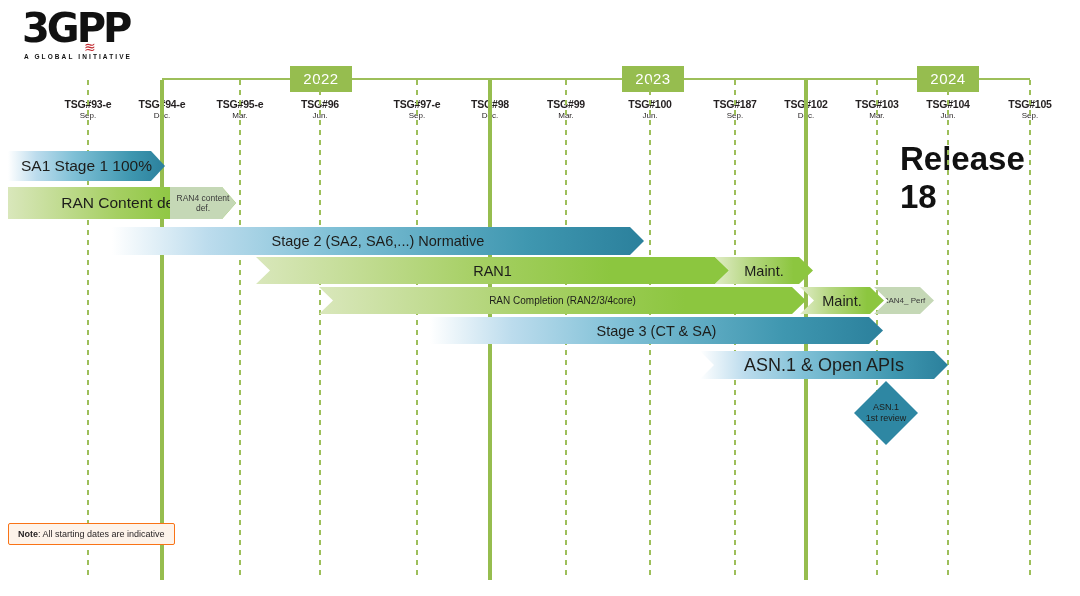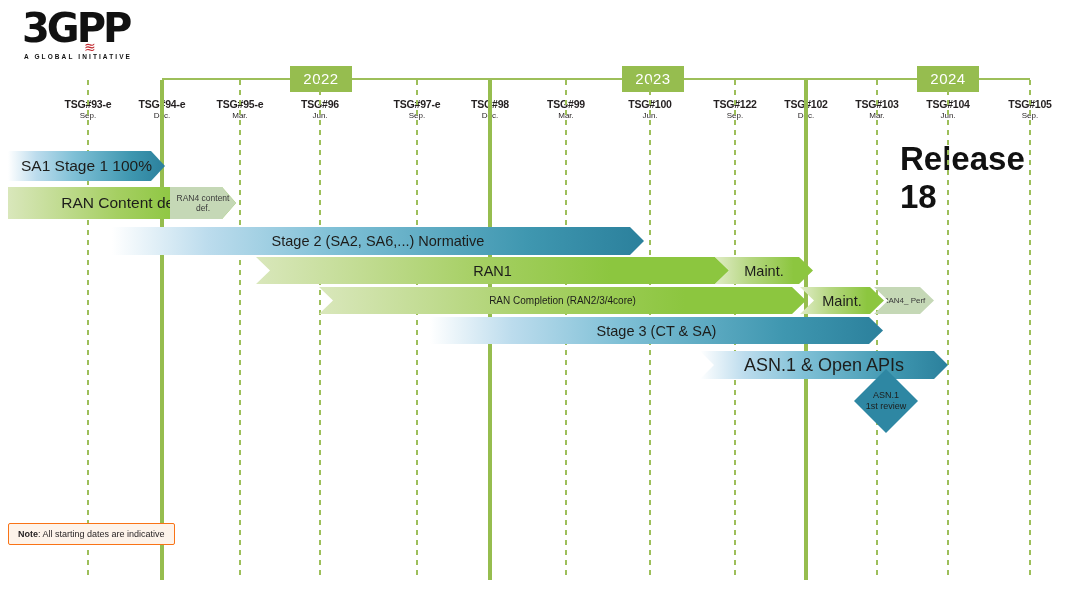--- a/index.html
+++ b/index.html
@@ -104,21 +104,21 @@
       </div>
       <div class="tick" style="left: 516px;">
         <div class="t1">TSG#99</div>
         <div class="t2">Mar.</div>
       </div>
       <div class="tick" style="left: 600px;">
         <div class="t1">TSG#100</div>
         <div class="t2">Jun.</div>
       </div>
       <div class="tick" style="left: 685px;">
-        <div class="t1">TSG#122</div>
+        <div class="t1">TSG#187</div>
         <div class="t2">Sep.</div>
       </div>
       <div class="tick" style="left: 756px;">
         <div class="t1">TSG#102</div>
         <div class="t2">Dec.</div>
       </div>
       <div class="tick" style="left: 827px;">
         <div class="t1">TSG#103</div>
         <div class="t2">Mar.</div>
       </div>
@@ -176,21 +176,21 @@
         <span class="lbl" style="white-space: normal; text-align: center; line-height: 10px; padding: 0px 4px;">RAN4_ Perf</span>
       </div>
       <div class="bar arrow" style="left: 430px; top: 317px; width: 453px; height: 27px; background: linear-gradient(to right, rgb(255, 255, 255) 0%, rgb(188, 220, 237) 18%, rgb(127, 192, 214) 42%, rgb(63, 151, 176) 78%, rgb(43, 128, 156) 100%); font-size: 14.5px;">
         <span class="lbl">Stage 3 (CT &amp; SA)</span>
       </div>
       <div class="bar arrow-both" style="left: 700px; top: 351px; width: 248px; height: 28px; background: linear-gradient(to right, rgb(255, 255, 255) 0%, rgb(188, 220, 237) 18%, rgb(127, 192, 214) 42%, rgb(63, 151, 176) 78%, rgb(43, 128, 156) 100%); font-size: 18px;">
         <span class="lbl">ASN.1 &amp; Open APIs</span>
       </div>
     </div>
   <div id="milestones">
-      <div class="diamond" style="left: 854px; top: 369px; width: 64px; height: 64px; background: rgb(46, 135, 163);">
+      <div class="diamond" style="left: 854px; top: 381px; width: 64px; height: 64px; background: rgb(46, 135, 163);">
         <div>
           <div>ASN.1</div>
           <div>1st review</div>
         </div>
       </div>
     </div>
 
   <div class="note">
     <b>Note</b><span>: All starting dates are indicative</span>
   </div>

